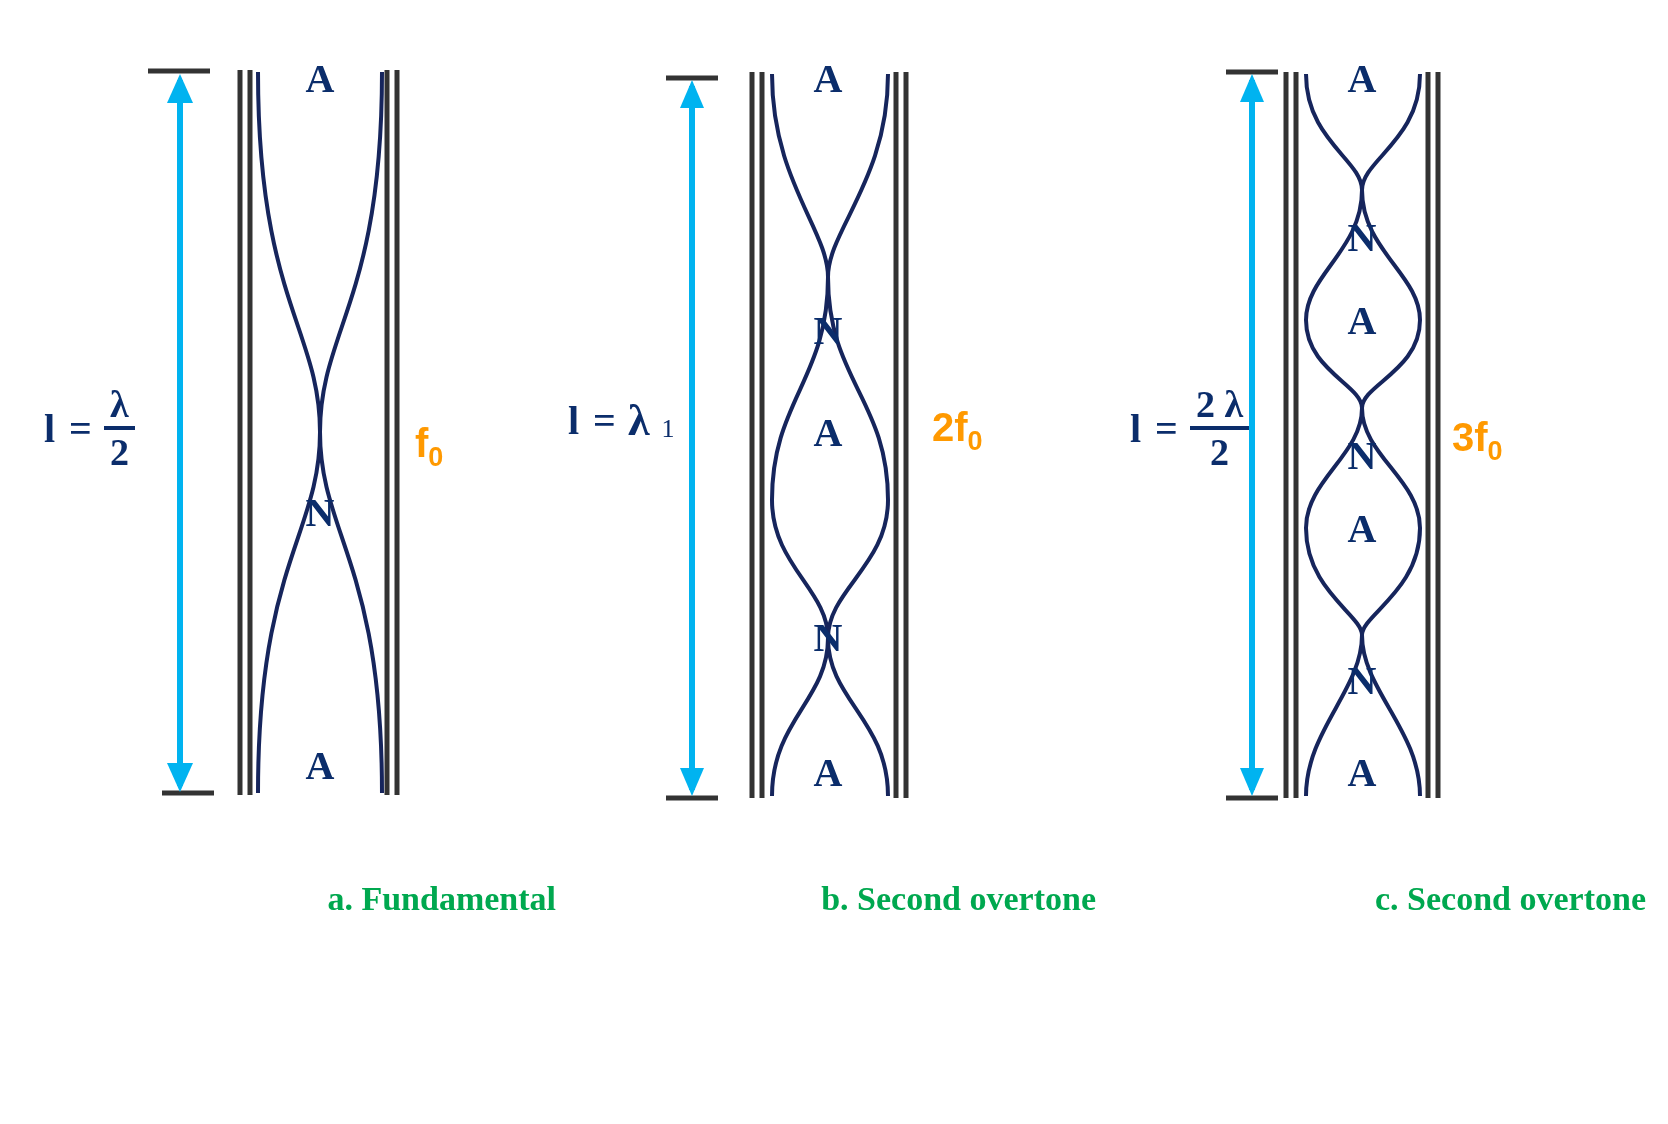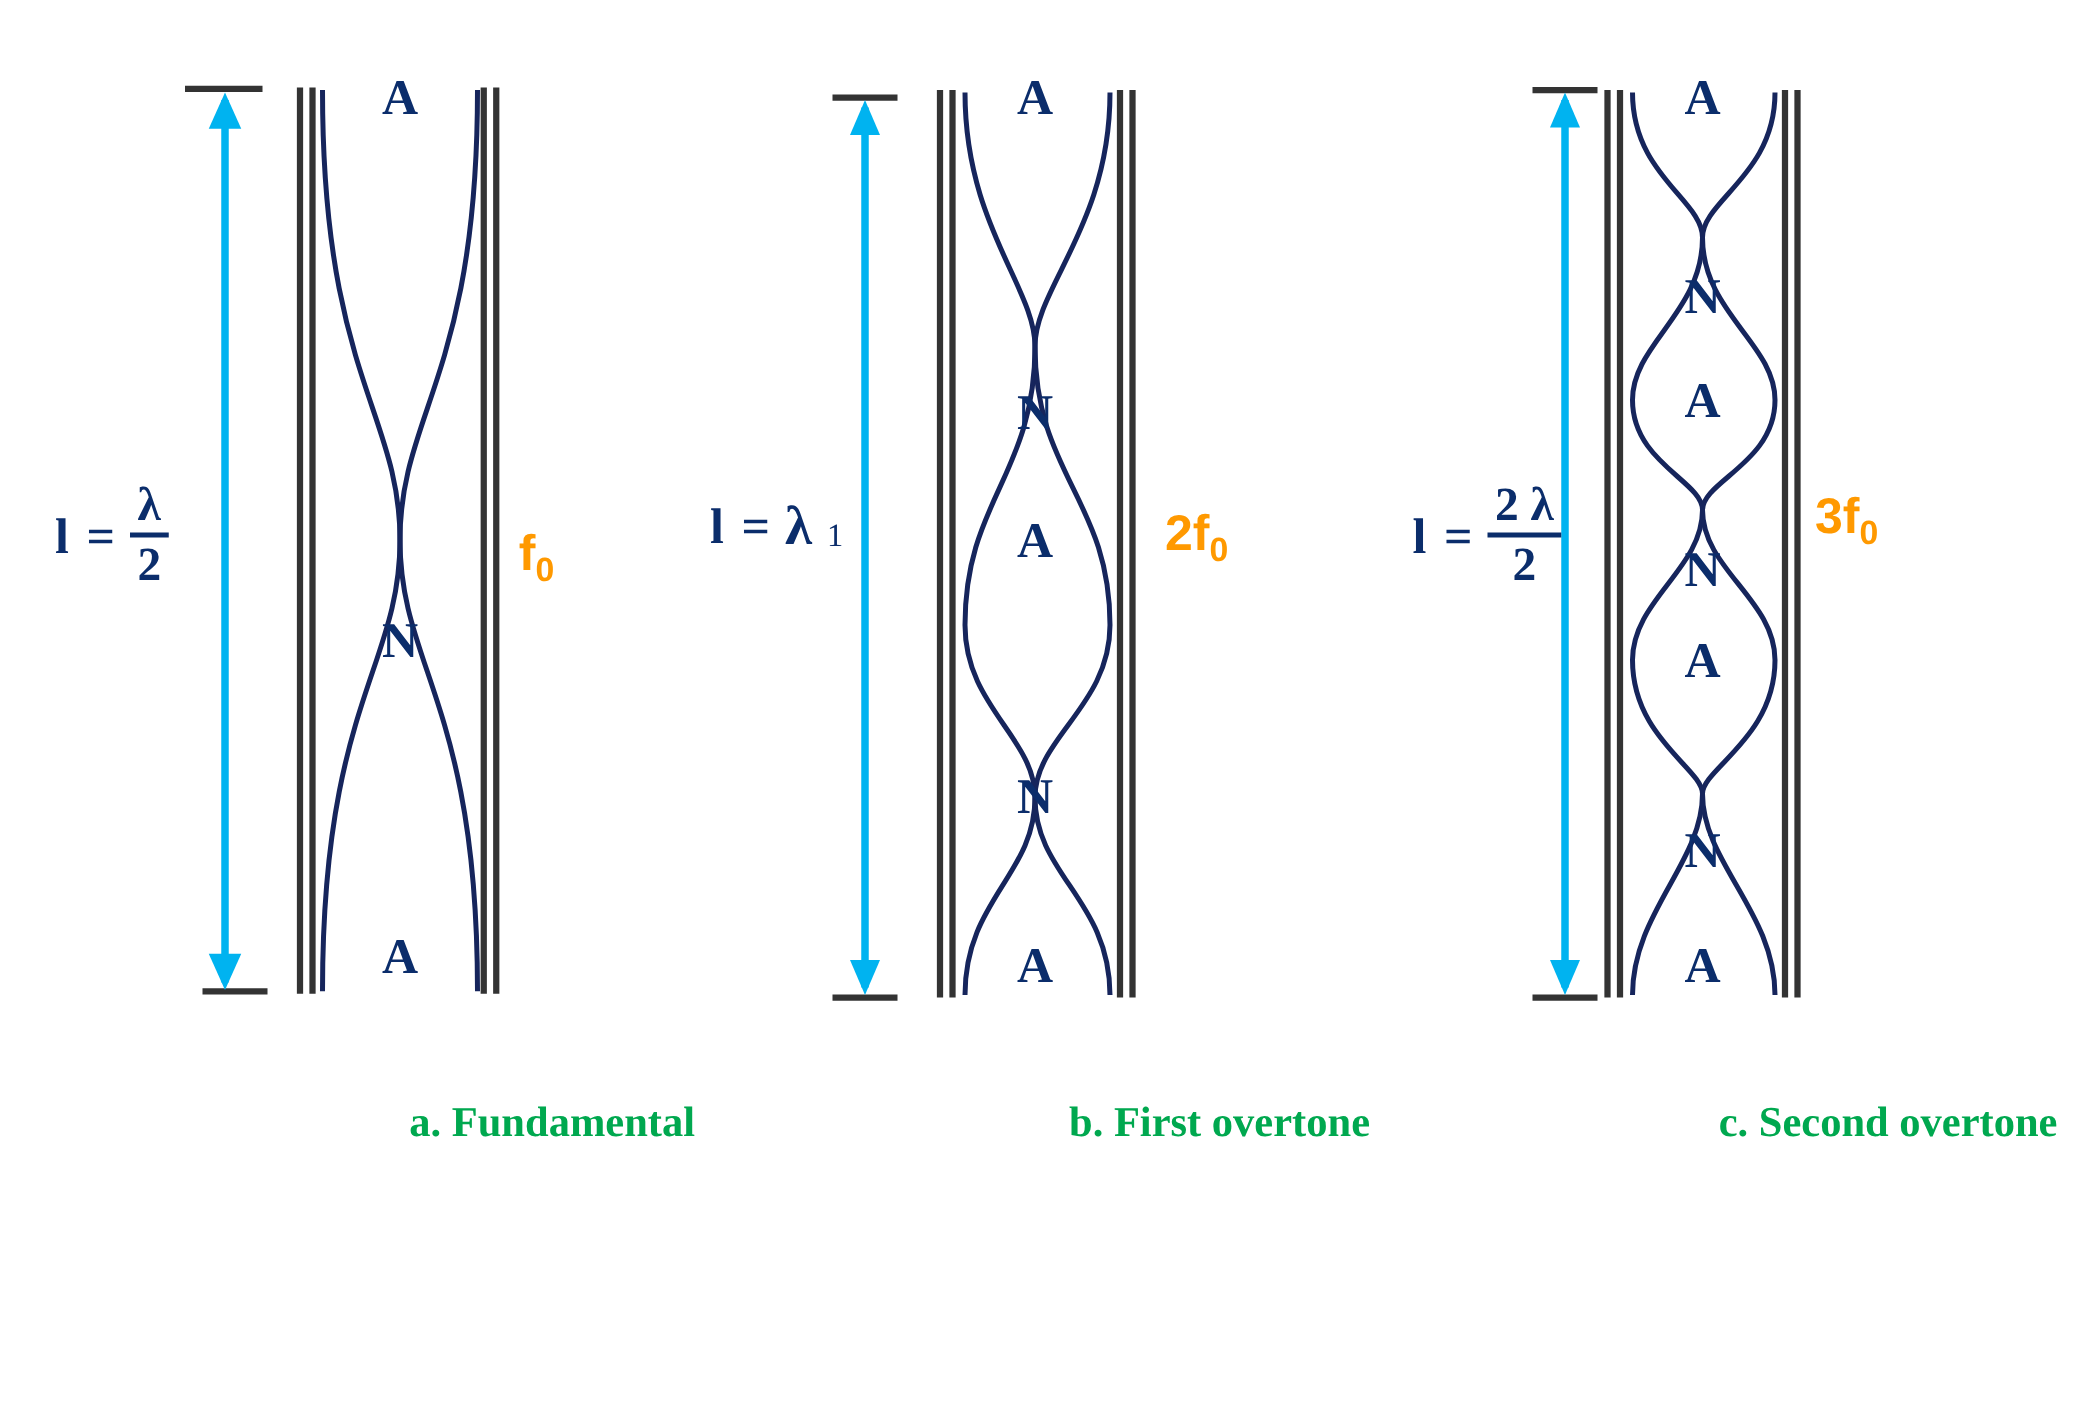--- a/index.html
+++ b/index.html
@@ -197,21 +197,21 @@
   <div class="freq" style="left: 392px; top: 405px;">
     <span>2</span><span>f</span><span class="sub">0</span>
   </div>
 
   <div class="node-label" style="left: 288px; top: 78px;">A</div>
   <div class="node-label" style="left: 288px; top: 330px;">N</div>
   <div class="node-label" style="left: 288px; top: 432px;">A</div>
   <div class="node-label" style="left: 288px; top: 637px;">N</div>
   <div class="node-label" style="left: 288px; top: 772px;">A</div>
 
-  <div class="caption">b. First overtone</div>
+  <div class="caption">b. Second overtone</div>
 </div>
 
 <div class="panel" id="panel-c">
   <svg class="svg-layer" viewBox="0 0 556 1124">
     <g>
       <line x1="136" y1="72" x2="188" y2="72" stroke="#333333" stroke-width="5"></line>
       <line x1="136" y1="798" x2="188" y2="798" stroke="#333333" stroke-width="5"></line>
       <line x1="162" y1="80" x2="162" y2="790" stroke="#00b3f0" stroke-width="6"></line>
       <polygon points="162,74 174,102 150,102" fill="#00b3f0"></polygon>
       <polygon points="162,796 174,768 150,768" fill="#00b3f0"></polygon>
@@ -243,21 +243,21 @@
 
   <div class="formula" style="left: 40px; top: 385px;">
     <span class="lhs">l =</span>
     <span class="frac">
       <span class="num">2 λ</span>
       <span class="bar"></span>
       <span class="den">2</span>
     </span>
   </div>
 
-  <div class="freq" style="left: 362px; top: 391px;">
+  <div class="freq" style="left: 362px; top: 415px;">
     <span>3</span><span>f</span><span class="sub">0</span>
   </div>
 
   <div class="node-label" style="left: 272px; top: 78px;">A</div>
   <div class="node-label" style="left: 272px; top: 237px;">N</div>
   <div class="node-label" style="left: 272px; top: 320px;">A</div>
   <div class="node-label" style="left: 272px; top: 455px;">N</div>
   <div class="node-label" style="left: 272px; top: 528px;">A</div>
   <div class="node-label" style="left: 272px; top: 680px;">N</div>
   <div class="node-label" style="left: 272px; top: 772px;">A</div>

